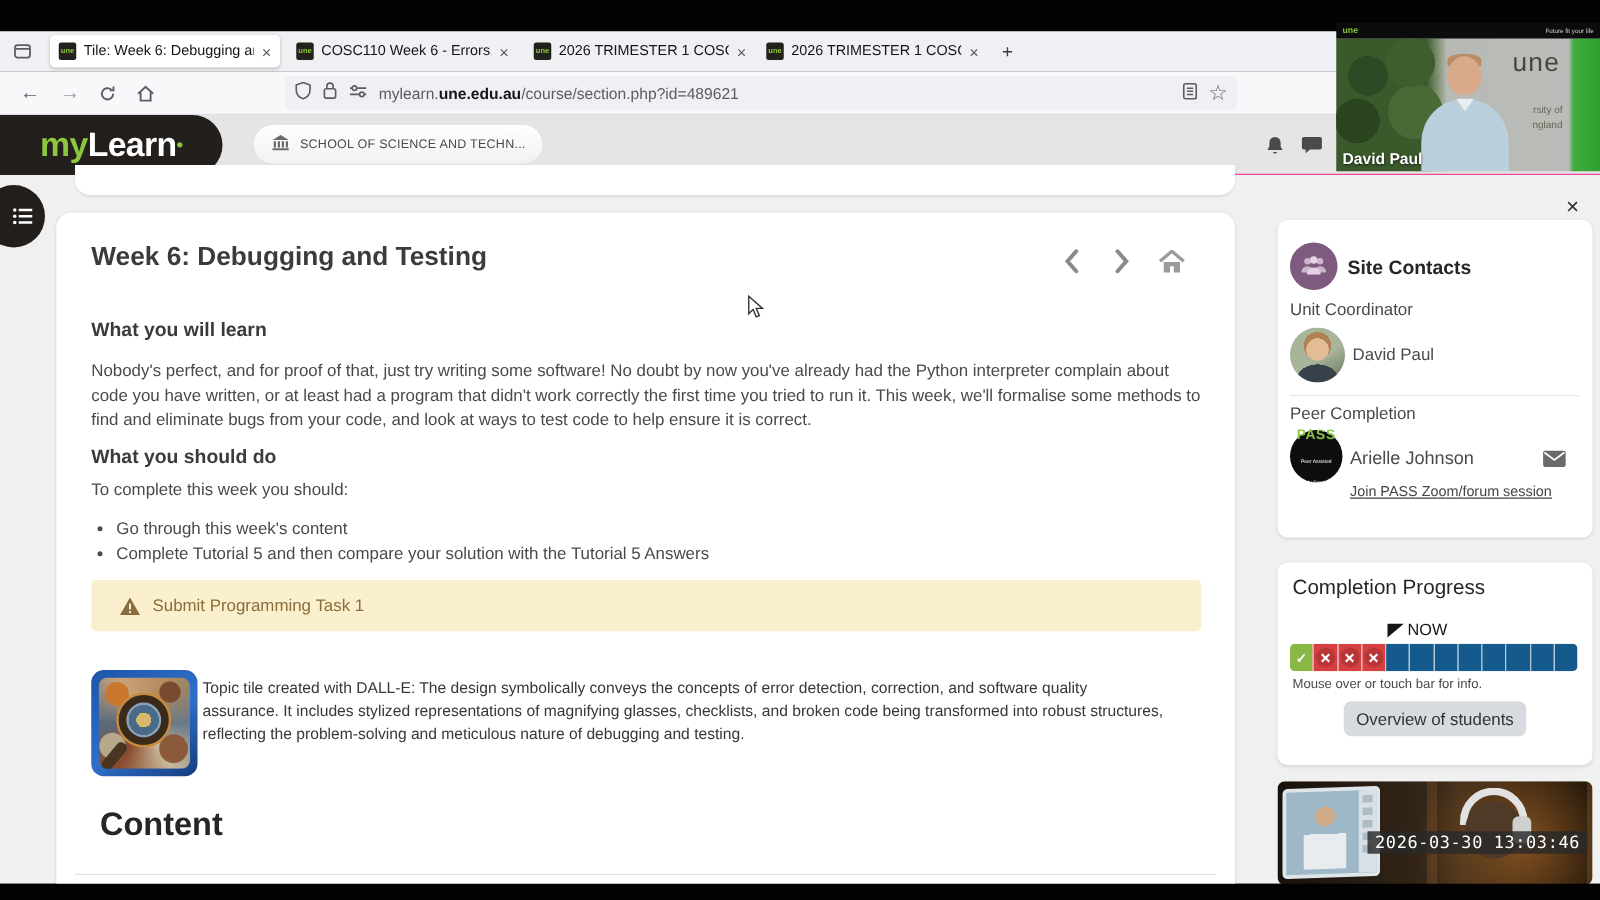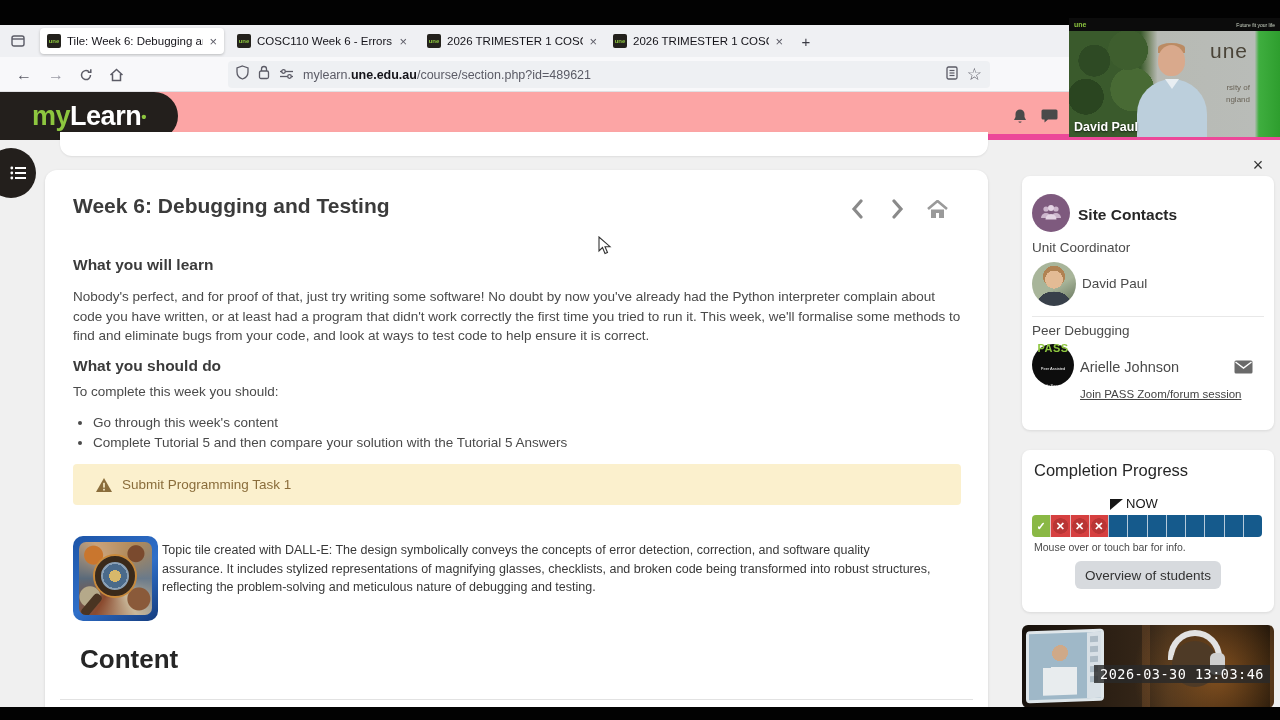--- a/index.html
+++ b/index.html
@@ -22,21 +22,21 @@
   .newtab { position:absolute; left:796px; top:6px; width:20px; height:20px; font-size:15px; color:#3a3a44; display:flex; align-items:center; justify-content:center; border-radius:4px; }
 
   .toolbar { position:absolute; left:0; top:57px; width:1280px; height:35px; background:#f8f8fa; border-bottom:1px solid #e0e0e4; }
   .tool-ic { position:absolute; top:0; height:35px; width:28px; display:flex; align-items:center; justify-content:center; color:#5b5b66; font-size:16px; }
   .urlbar { position:absolute; left:228px; top:4px; width:762px; height:27px; background:#eef0f3; border-radius:4px; display:flex; align-items:center; padding:0 8px; gap:9px; }
   .urltext { font-size:12.5px; color:#5b5b66; white-space:nowrap; flex:1; }
   .urltext .dom { color:#15141a; font-weight:bold; }
   .urlbar .right-ic { color:#5b5b66; font-size:14px; }
 
   
-  .siteheader { position:absolute; left:0; top:92px; width:1280px; height:48px; background:#fca5a5; border-bottom:6px solid #ec4899; }
+  .siteheader { position:absolute; left:0; top:92px; width:1280px; height:48px; background:#e5e5e5; border-bottom:1px solid #ec4899; }
   .logo { position:absolute; left:0; top:0; width:178px; height:48px; background:#231f1c; border-radius:0 26px 26px 0; display:flex; align-items:center; justify-content:center; font-size:27px; font-weight:bold; letter-spacing:-.5px; }
   .logo .my { color:#8dc63f; } .logo .learn { color:#fff; } .logo .dot { color:#8dc63f; font-size:15px; vertical-align:10px; }
   .schoolpill { position:absolute; left:202px; top:7px; height:33px; padding:0 14px; border:1px solid #e2e2e2; border-radius:17px; background:linear-gradient(#ffffff,#f1f1f1); display:flex; align-items:center; gap:8px; }
   .schoolpill span { font-size:10px; color:#4a4a4a; letter-spacing:.2px; }
   .mainnav { position:absolute; right:295px; top:0; height:48px; display:flex; align-items:center; gap:25px; }
   .mainnav a { font-size:14.5px; color:#2d2d2d; text-decoration:none; }
   .hdr-ic { position:absolute; top:14px; width:20px; height:20px; display:flex; align-items:center; justify-content:center; }
 
   
   .pagebg { position:absolute; left:0; top:140px; width:1280px; height:567px; background:#f0f0f0; }
@@ -220,20 +220,31 @@
       <span class="right-ic" style="font-size:17px">☆</span>
     </div>
   </div>
 
   <div class="siteheader">
     <div class="logo">
         <span class="my">my</span>
         <span class="learn">Learn</span>
         <span class="dot">•</span>
       </div>
+    <div class="schoolpill">
+      <span><svg width="15" height="14" viewBox="0 0 15 14">
+            <path d="M1 5 7.5 1 14 5Z" fill="#6a6a6a"></path>
+            <rect x="2" y="6" width="1.8" height="5" fill="#6a6a6a"></rect>
+            <rect x="5.2" y="6" width="1.8" height="5" fill="#6a6a6a"></rect>
+            <rect x="8.4" y="6" width="1.8" height="5" fill="#6a6a6a"></rect>
+            <rect x="11.6" y="6" width="1.8" height="5" fill="#6a6a6a"></rect>
+            <rect x="1" y="11.6" width="13" height="1.6" fill="#6a6a6a"></rect>
+          </svg></span>
+      <span>SCHOOL OF SCIENCE AND TECHN...</span>
+    </div>
     <div class="hdr-ic" style="left:1010px">
       <svg width="16" height="17" viewBox="0 0 16 17">
           <path d="M8 1.5a4.5 4.5 0 0 0-4.5 4.5v3L2 12h12l-1.5-3V6A4.5 4.5 0 0 0 8 1.5Z" fill="#4a4a4a"></path>
           <path d="M6.3 13.5a1.8 1.8 0 0 0 3.4 0Z" fill="#4a4a4a"></path>
         </svg>
     </div>
     <div class="hdr-ic" style="left:1039px">
       <svg width="17" height="16" viewBox="0 0 17 16">
           <path d="M2 1.5h13a1.5 1.5 0 0 1 1.5 1.5v7a1.5 1.5 0 0 1-1.5 1.5H7l-3.5 3v-3H2A1.5 1.5 0 0 1 .5 10V3A1.5 1.5 0 0 1 2 1.5Z" fill="#4a4a4a"></path>
         </svg>
@@ -312,21 +323,21 @@
           <path d="M2 14a5 5 0 0 1 10 0Z" fill="#cdb6cd"></path>
           <path d="M12 14a5 5 0 0 1 10 0Z" fill="#cdb6cd"></path>
           <path d="M6.5 15.5a5.5 5.5 0 0 1 11 0Z" fill="#e4d4e4"></path>
         </svg>
     </div>
     <div class="sc-title">Site Contacts</div>
     <div class="sc-label" style="top:64px">Unit Coordinator</div>
     <div class="avatar"></div>
     <div class="sc-name" style="left:60px; top:100px">David Paul</div>
     <div class="sc-div"></div>
-    <div class="sc-label" style="top:147px">Peer Debugging</div>
+    <div class="sc-label" style="top:147px">Peer Completion</div>
     <div class="passlogo">
       <span class="p1">PASS</span>
       <span class="p2">Peer Assisted</span>
       <span class="p2">Study Sessions</span>
     </div>
     <div class="sc-name" style="left:58px; top:183px; font-size:14.5px">Arielle Johnson</div>
     <div class="mail-ic">
       <svg width="19" height="14" viewBox="0 0 19 14">
           <rect x="0.5" y="0.5" width="18" height="13" rx="1.5" fill="#6a6a6a"></rect>
           <polyline points="1.5,2 9.5,8 17.5,2" fill="none" stroke="#fff" stroke-width="1.4"></polyline>

